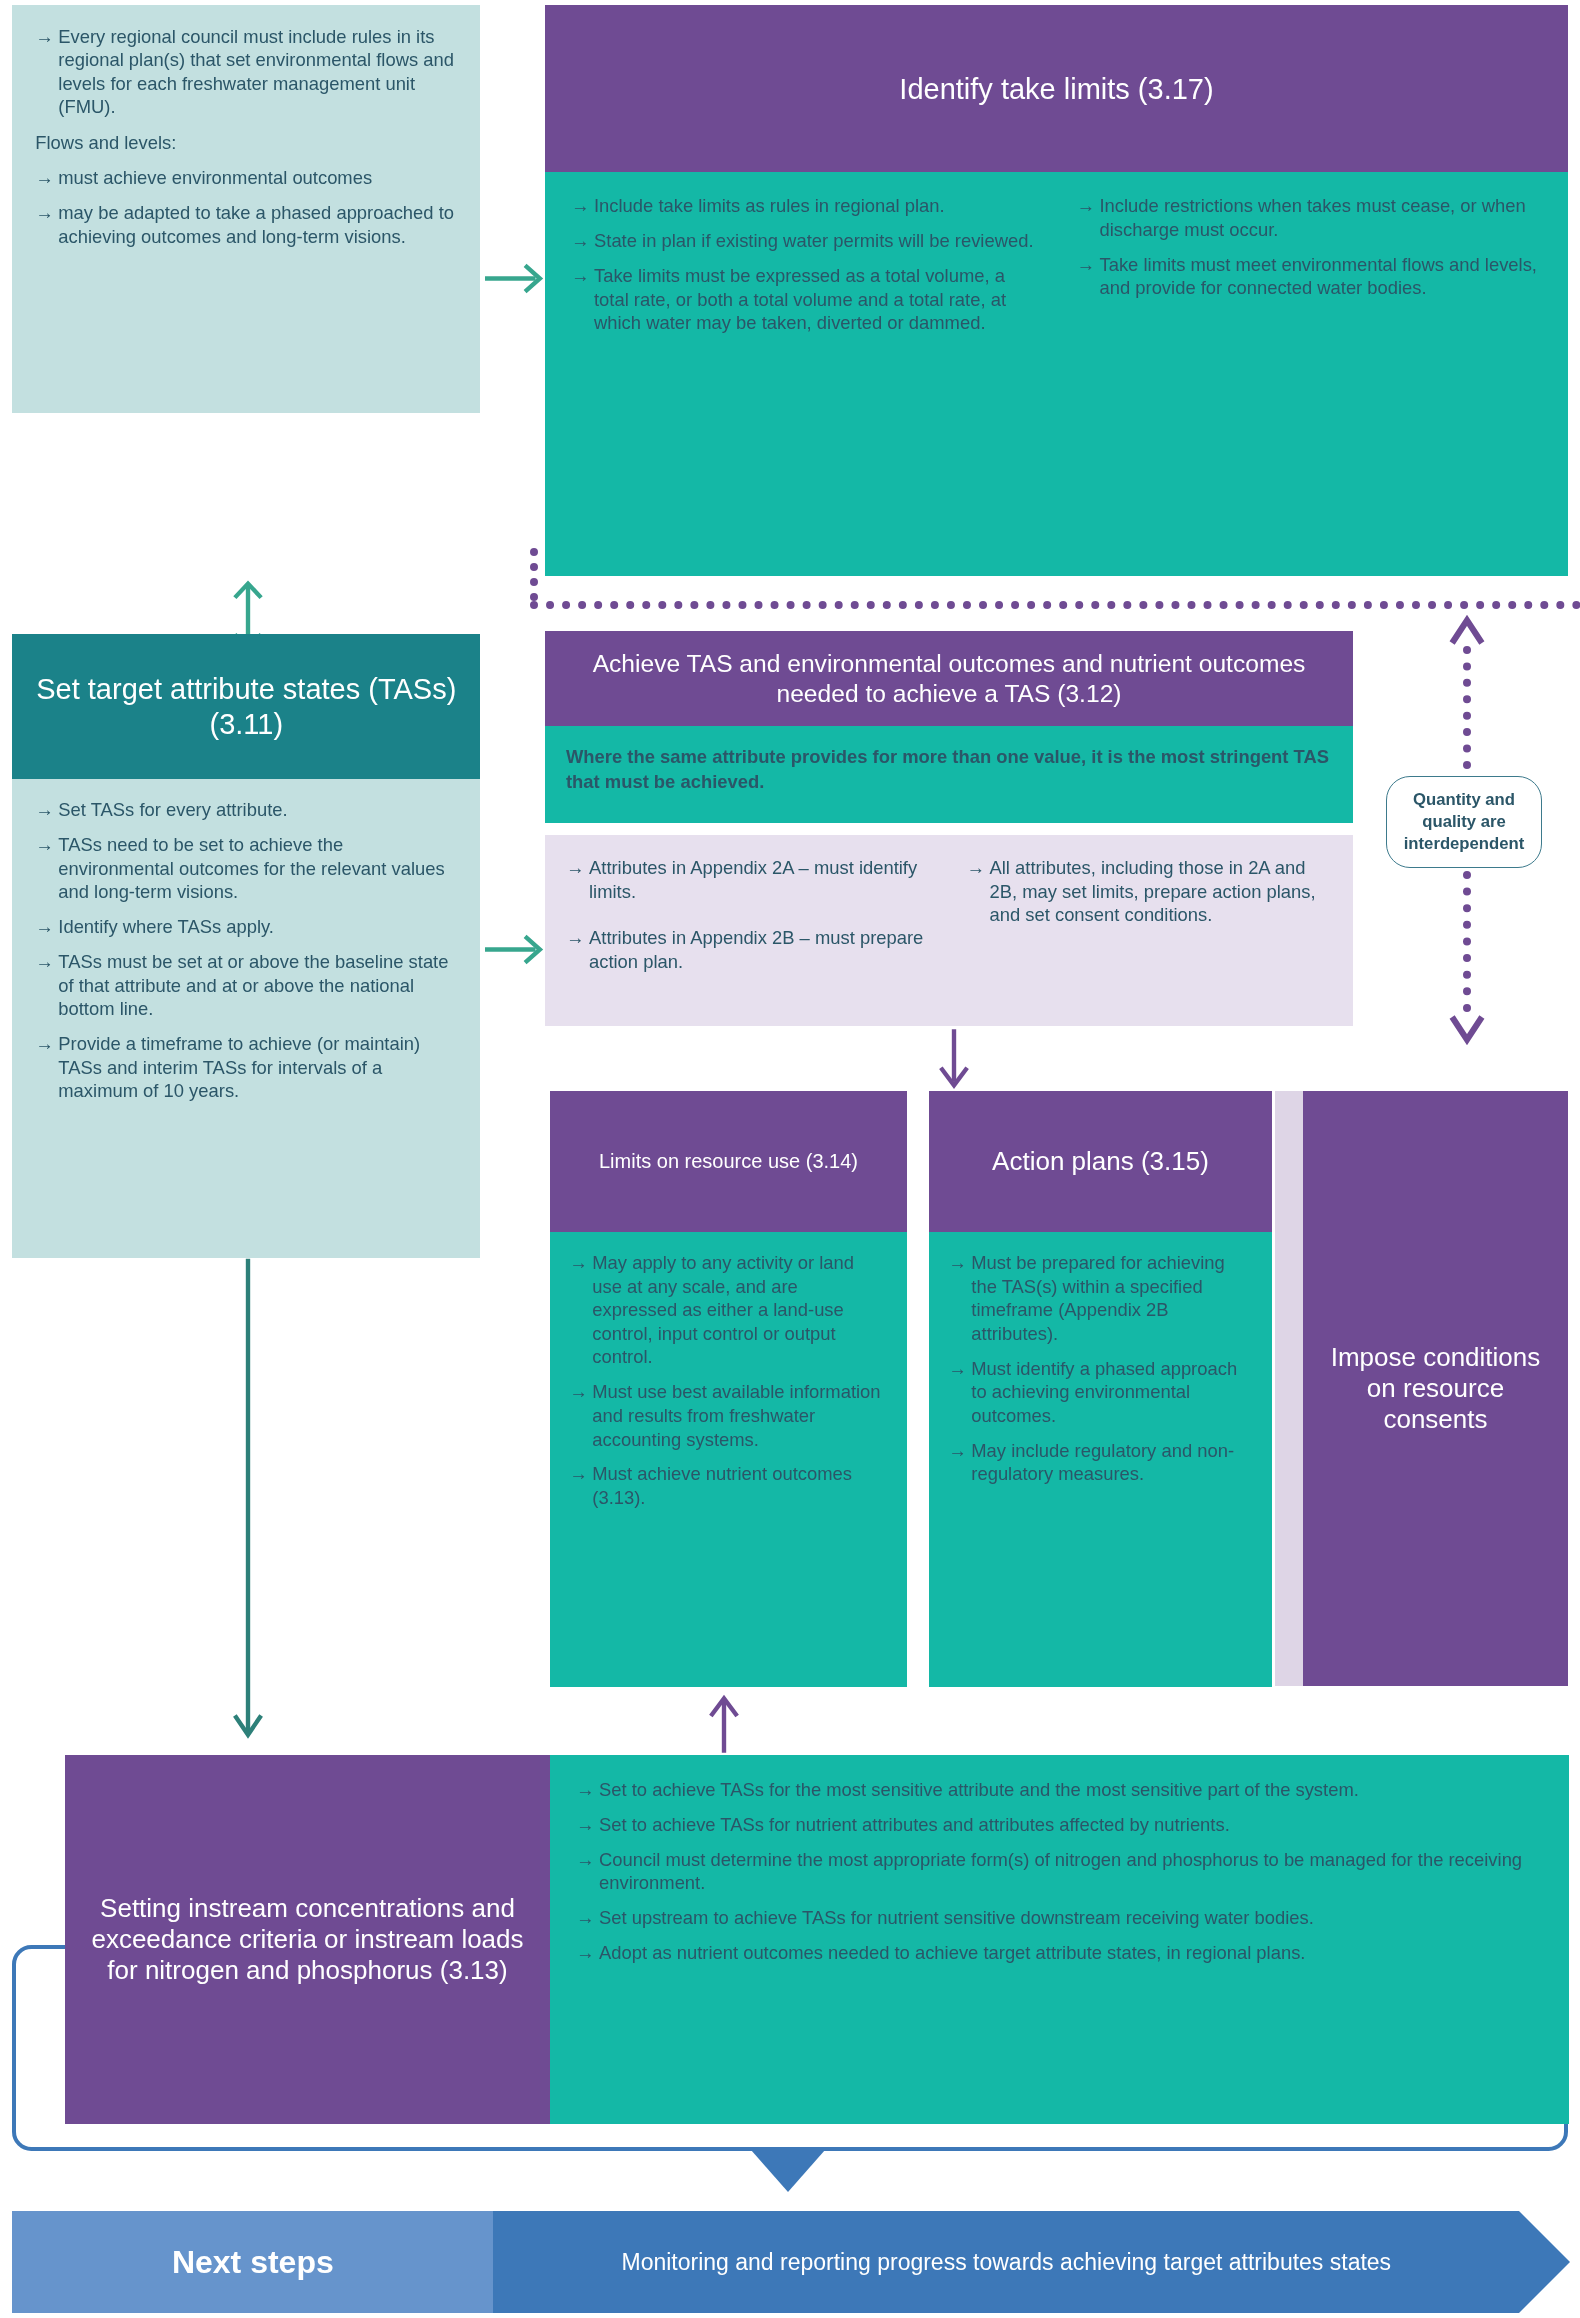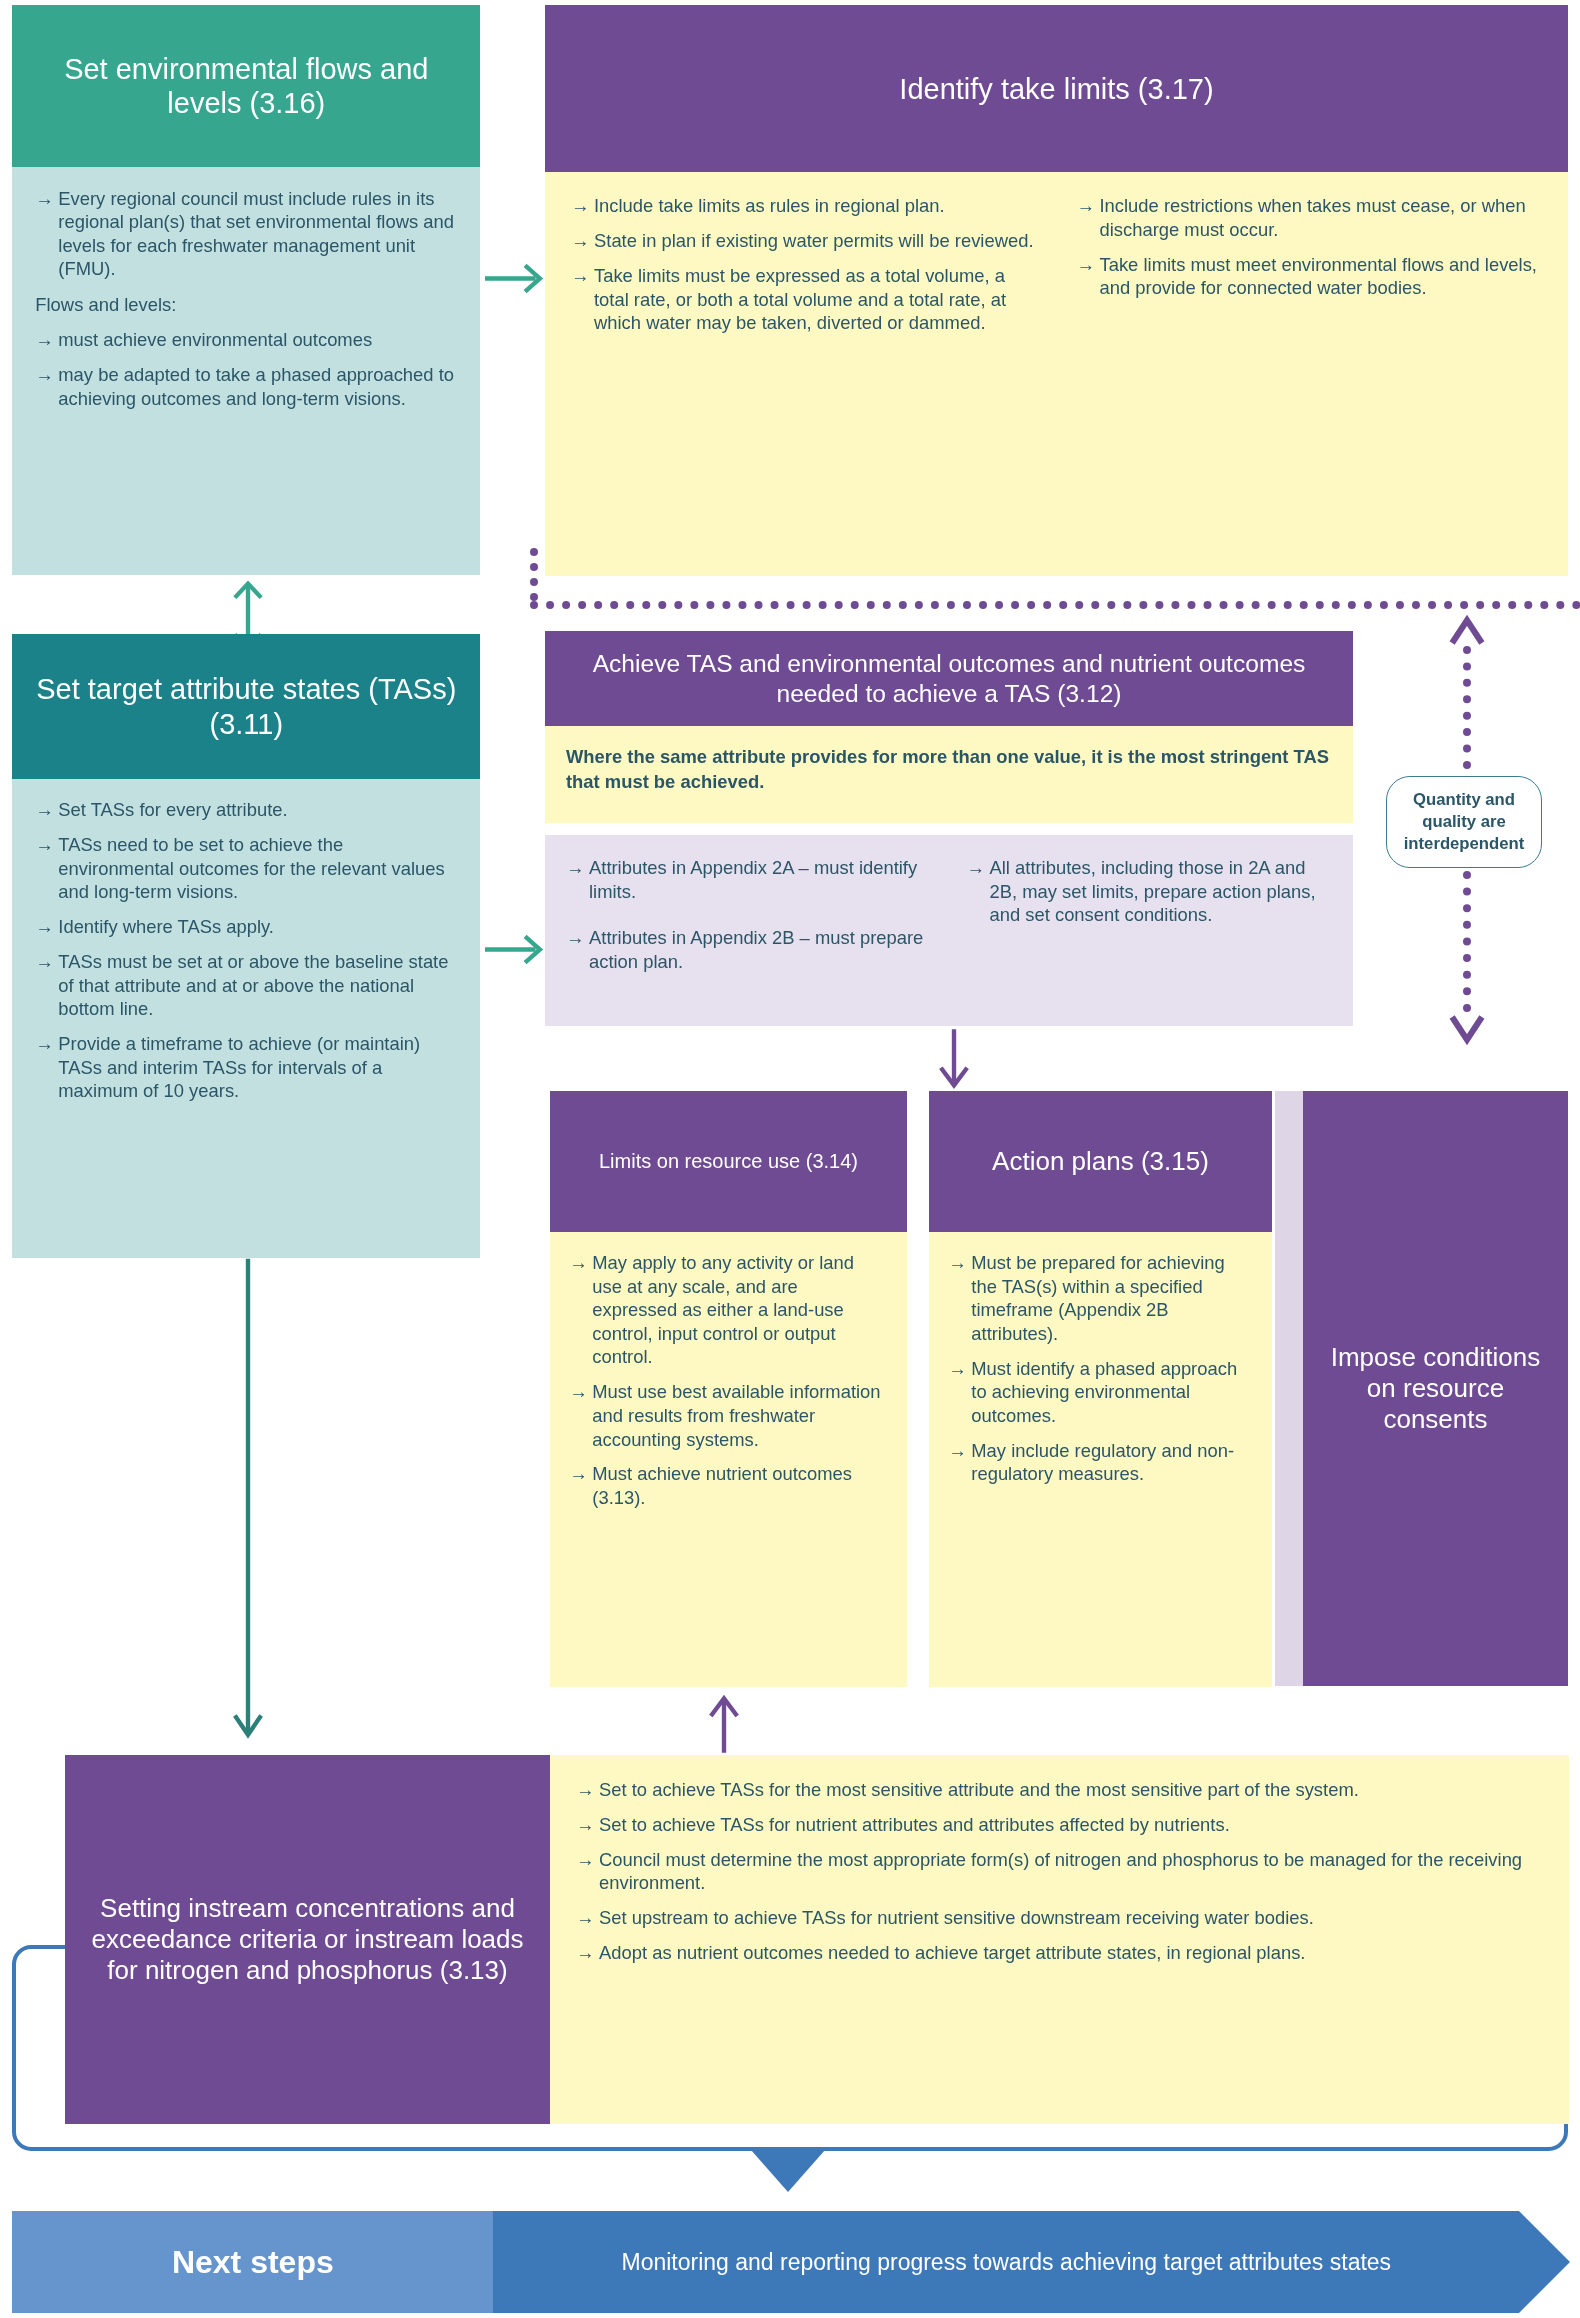--- a/index.html
+++ b/index.html
@@ -20,21 +20,21 @@
     font-weight: 400;
     line-height: 1.18;
     display: flex; align-items: center; justify-content: center;
   }
   .body-panel { color: #2b5668; }
 
   .teal-hdr   { background: #37a68e; }
   .teal2-hdr  { background: #1b8289; }
   .teal-body  { background: #c3e0e0; }
   .purple-hdr { background: #6f4b93; }
-  .purple-body{ background: #fef9c3; }
+  .purple-body{ background: #14b8a6; }
   .purple-body-lite { background: #e7e0ee; }
 
   
   ul.bl { list-style: none; }
   ul.bl li {
     position: relative;
     padding-left: 23px;
     margin-bottom: 11.4px;
     line-height: 1.28;
     color: #2b5668;
@@ -104,23 +104,20 @@
   }
 </style>
 </head>
 <body>
 
 <div class="canvas">
 
   <div class="blue-frame" style="left:12.3px; top:1945px; width:1556px; height:206px;"></div>
 
   <div class="box" style="left:12.3px; top:5.3px; width:468px; height:571px;">
-    <div class="hdr teal-hdr" style="height:162px; font-size:29px; padding:0 23px;">
-      <span>Set environmental flows and levels (3.16)</span>
-    </div>
     <div class="body-panel teal-body" style="height:408px; padding:19.3px 23px 16px 23px;">
       <ul class="bl" style="font-size:18.4px;">
         <li>Every regional council must include rules in its regional plan(s) that set environmental flows and levels for each freshwater management unit (FMU).</li>
       </ul>
       <div class="plaintext" style="font-size:18.4px; margin:1.8px 0 10.5px 0;">Flows and levels:</div>
       <ul class="bl" style="font-size:18.4px;">
         <li>must achieve environmental outcomes</li>
         <li>may be adapted to take a phased approached to achieving outcomes and long-term visions.</li>
       </ul>
     </div>

